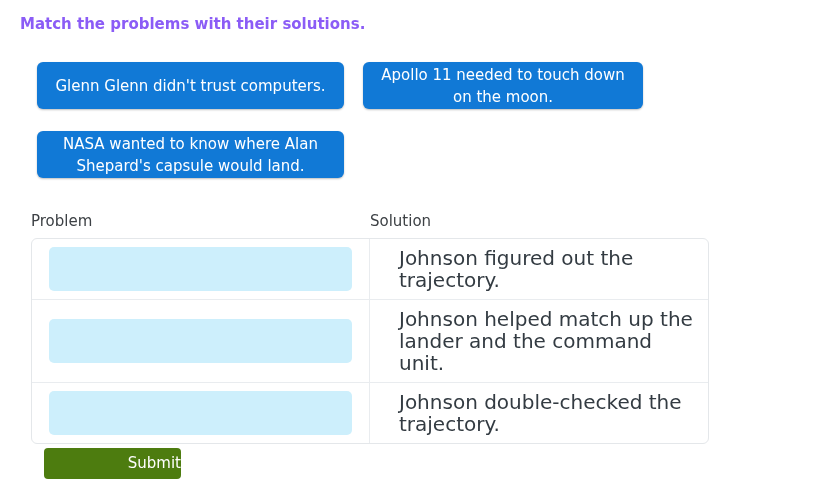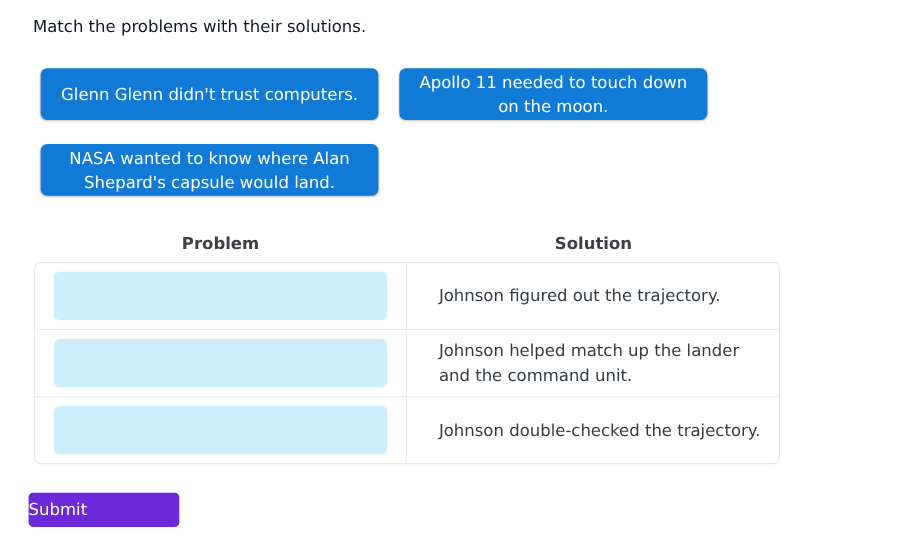--- a/index.html
+++ b/index.html
@@ -17,26 +17,27 @@
 
   .page {
     position: relative;
     width: 831px;
     height: 487px;
   }
 
   
   .instruction {
     position: absolute;
-    left: 30px;
+    left: 20px;
     top: 14px;
     font-size: 15px;
     line-height: 20px;
-    color: #0f172a;
+    color: #8b5cf6;
     white-space: nowrap;
+    font-weight: bold;
   }
 
   
   .chip-area {
     position: absolute;
     left: 0;
     top: 62px;
     width: 831px;
   }
   .chip {
@@ -82,23 +83,23 @@
     left: 31px;
     top: 212px;
     width: 678px;
   }
   .thead {
     display: flex;
     width: 100%;
   }
   .th {
     font-size: 15px;
-    font-weight: bold;
+    font-weight: normal;
     color: #3d4145;
-    text-align: center;
+    text-align: left;
     padding-bottom: 8px;
   }
   .th-problem { width: 339px; }
   .th-solution { width: 339px; }
 
   .tbody {
     border: 1px solid #e4e7ea;
     border-radius: 6px;
     overflow: hidden;
     background: #ffffff;
@@ -126,44 +127,44 @@
     background: #cdeffc;
     border-radius: 5px;
   }
   .cell-solution {
     box-sizing: border-box;
     width: 339px;
     min-height: 60px;
     display: flex;
     align-items: center;
     padding: 8px 14px 8px 29px;
-    font-size: 15px;
+    font-size: 20px;
     line-height: 22px;
     color: #333b42;
   }
   .row-tall .cell-problem,
   .row-tall .cell-solution {
     min-height: 60px;
   }
 
   
   .submit-btn {
     position: absolute;
-    left: 26px;
+    left: 44px;
     top: 448px;
     width: 137px;
     height: 31px;
-    background: #6d28d9;
+    background: #4d7c0f;
     color: #ffffff;
     border: none;
     border-radius: 4px;
     font-family: "DejaVu Sans", "Liberation Sans", sans-serif;
     font-size: 15px;
     line-height: 31px;
-    text-align: left;
+    text-align: right;
     cursor: pointer;
     padding: 0;
   }
 </style>
 </head>
 <body>
 
 <div class="page">
 
   <div class="instruction">Match the problems with their solutions.</div>

